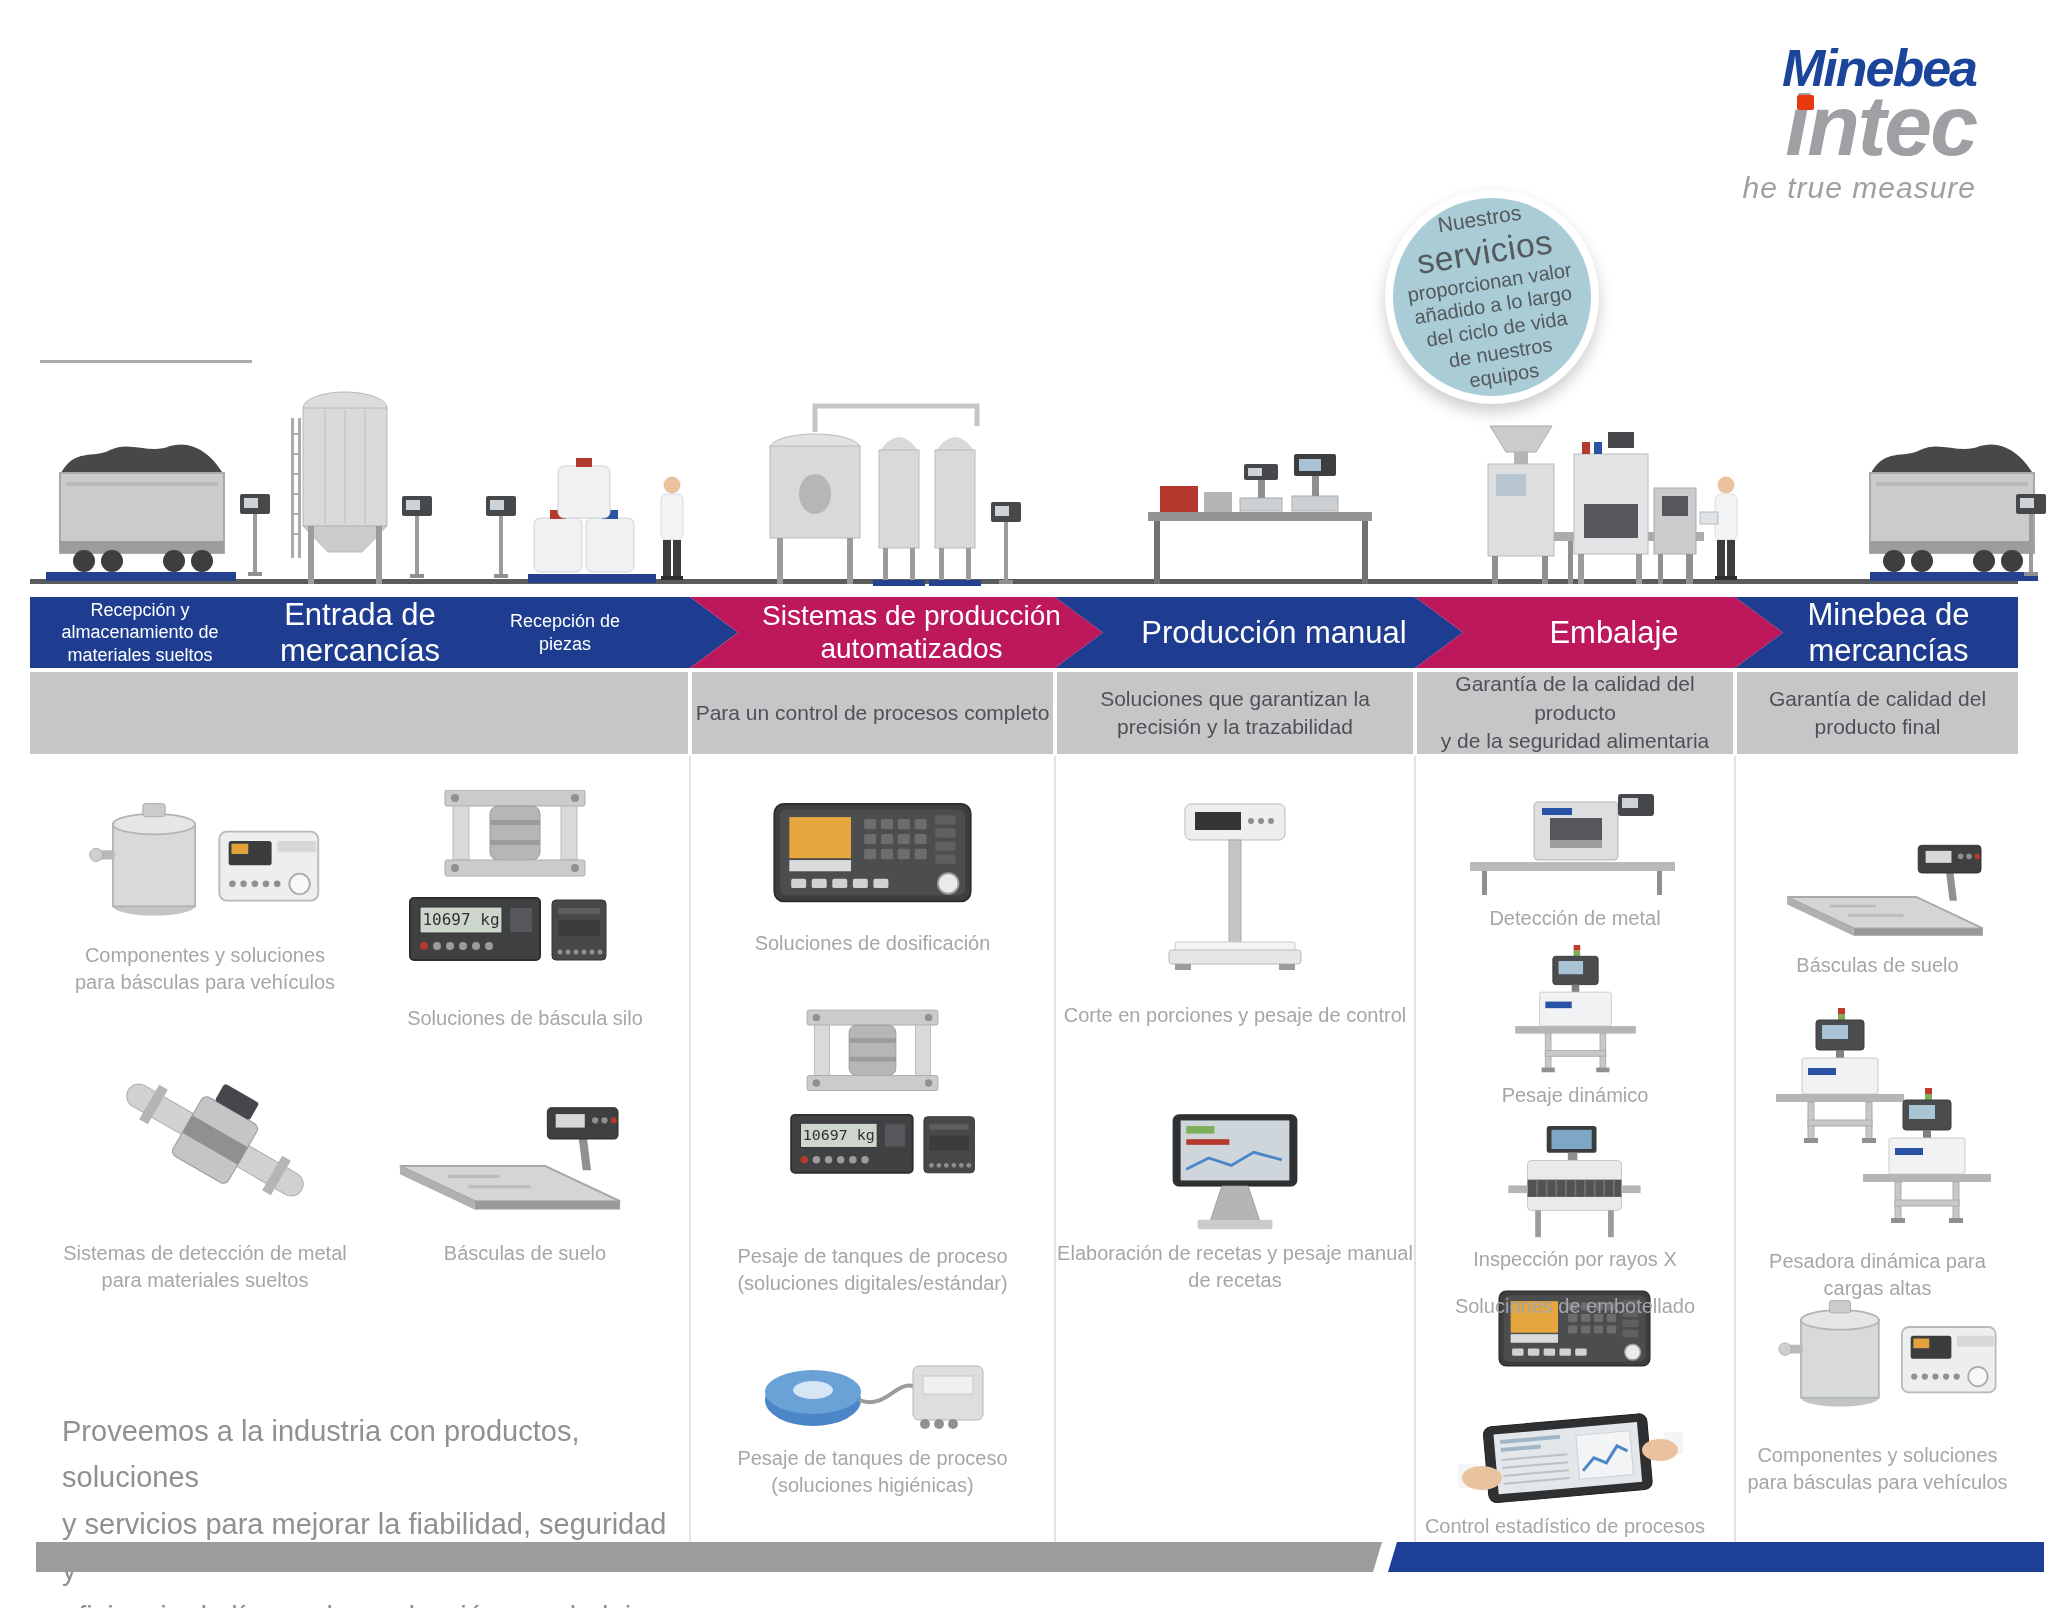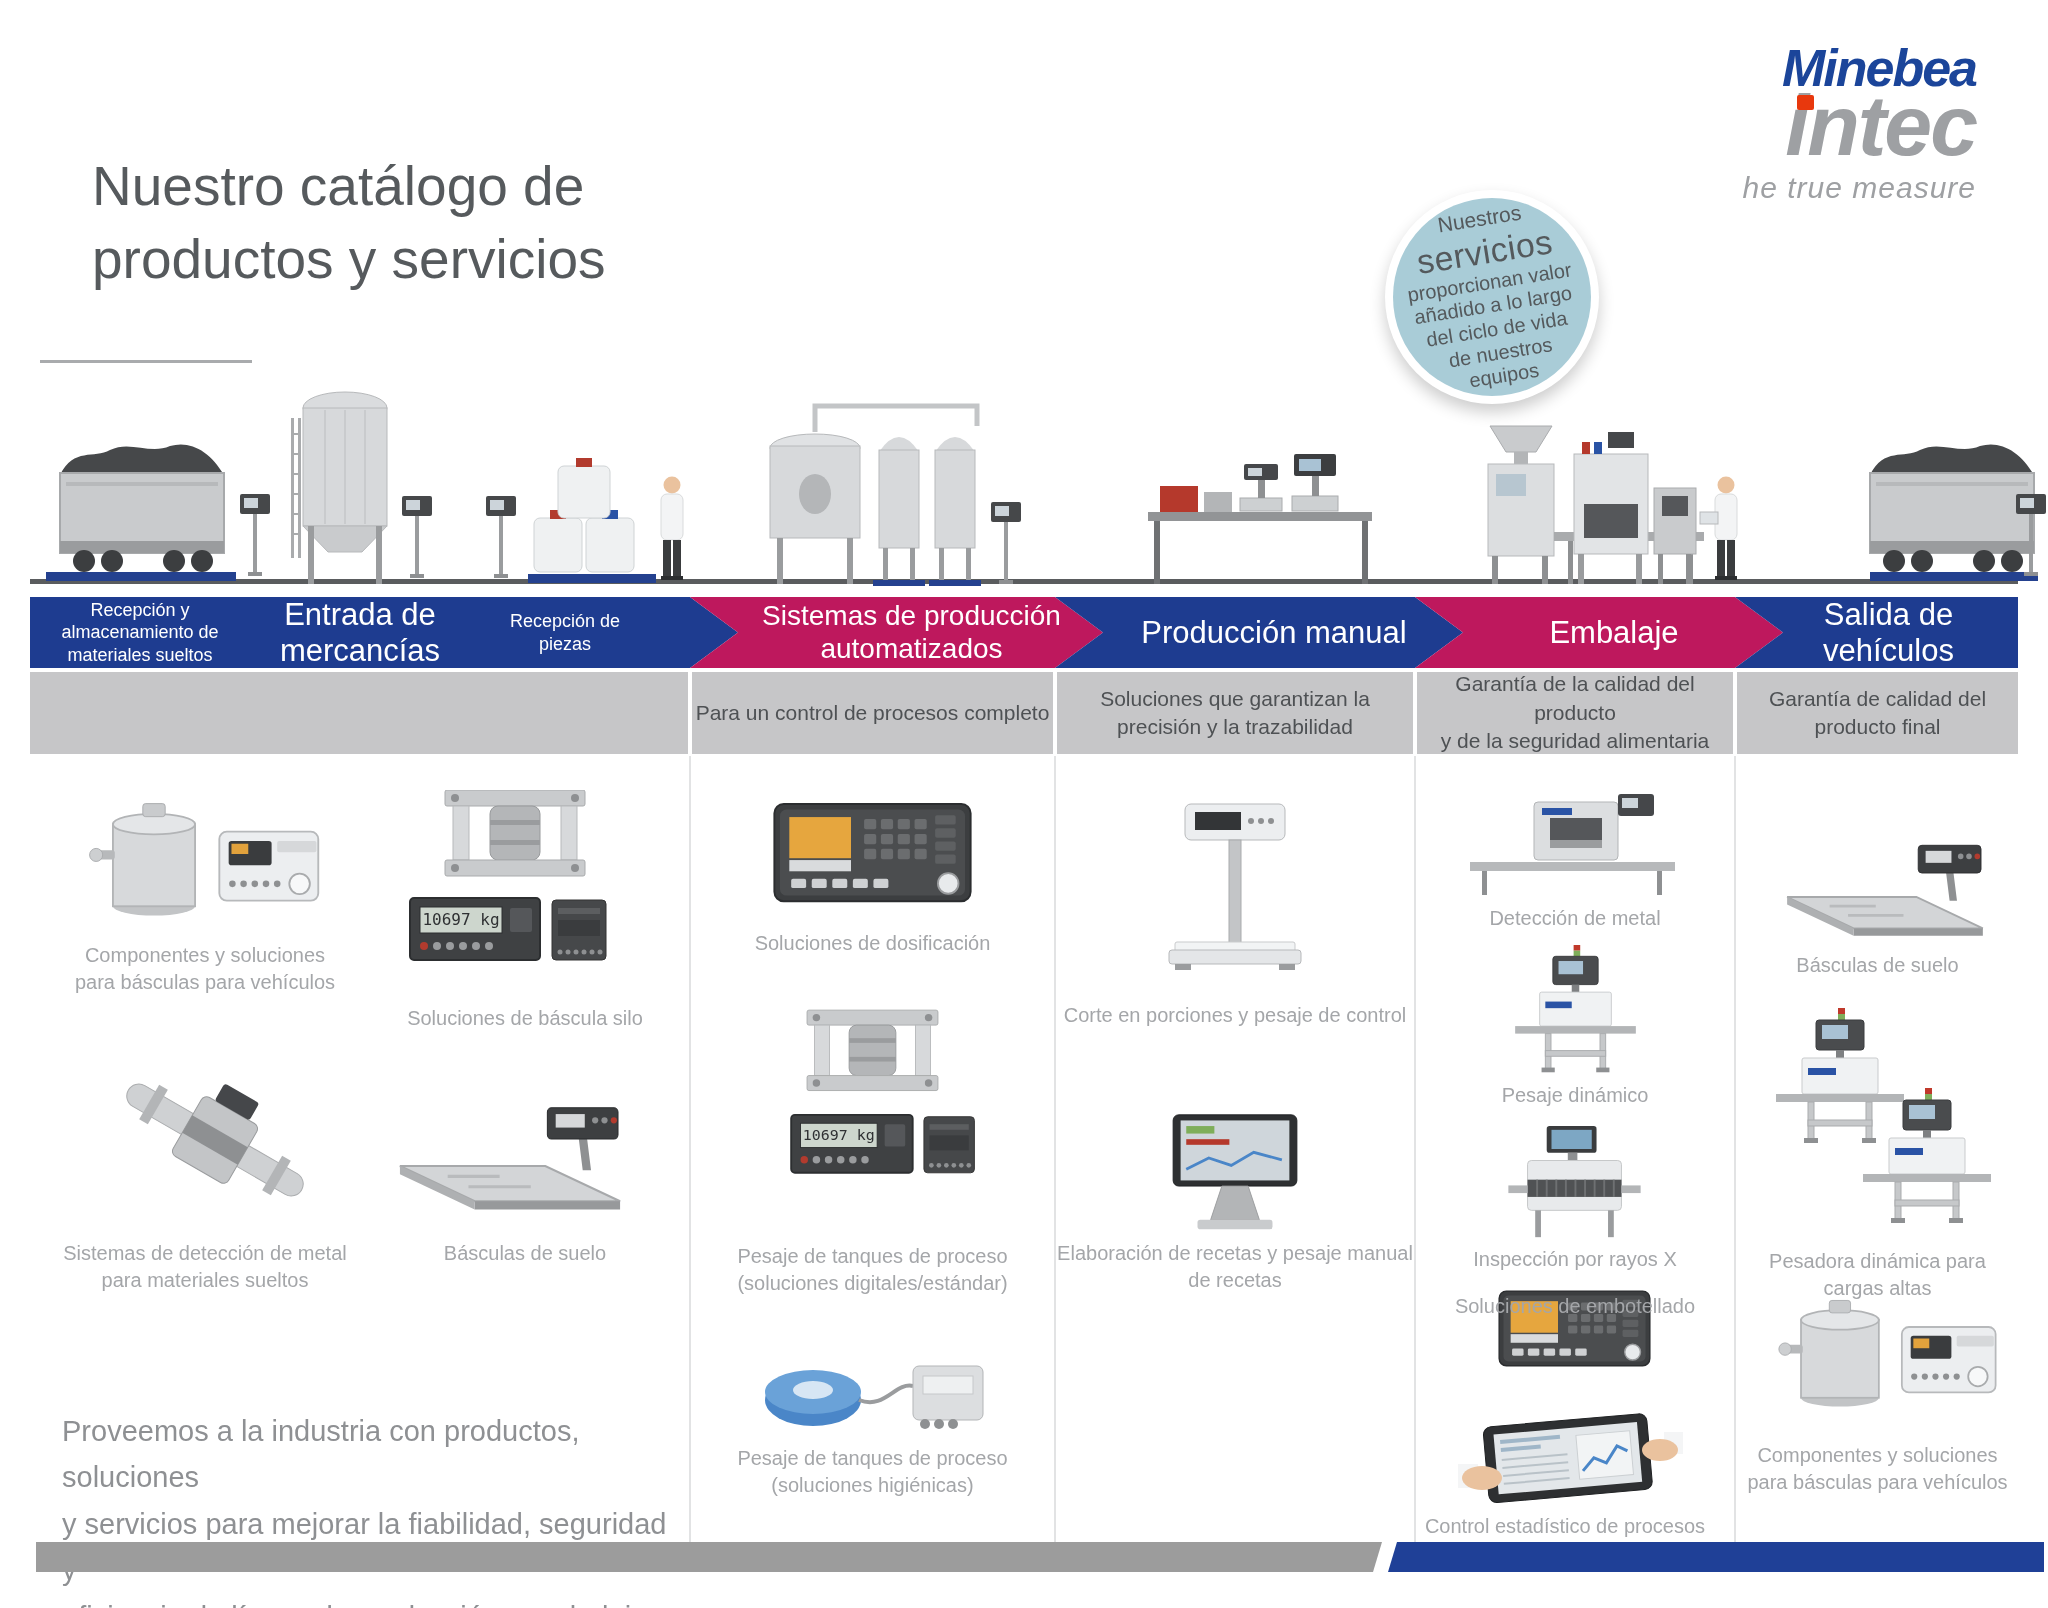--- a/index.html
+++ b/index.html
@@ -200,22 +200,20 @@
         <circle cx="8" cy="52" r="2.5" fill="#8e9092"></circle>
           <circle cx="16" cy="52" r="2.5" fill="#8e9092"></circle>
           <circle cx="24" cy="52" r="2.5" fill="#8e9092"></circle>
         <circle cx="32" cy="52" r="2.5" fill="#8e9092"></circle>
           <circle cx="40" cy="52" r="2.5" fill="#8e9092"></circle>
           <circle cx="48" cy="52" r="2.5" fill="#8e9092"></circle>
       </g>
     </defs>
   </svg>
 
-  <div class="abs title">Nuestro catálogo de
-productos y servicios</div>
   <div class="abs title-rule"></div>
 
   <div class="abs logo">
     <div class="logo-top">Minebea</div>
     <div class="logo-mid"><span class="intec">intec</span></div>
     <div class="logo-tag">he true measure</div>
   </div>
 
   <div class="abs badge">
     <div class="badge-inner">
@@ -325,21 +323,21 @@
 almacenamiento de
 materiales sueltos</div>
     <div class="s1lab seg-main" style="left:185px;width:290px;">Entrada de mercancías</div>
     <div class="s1lab seg-sub" style="left:425px;width:220px;">Recepción de
 piezas</div>
   </div>
   <div class="seg seg-light seg-mid" style="left:690px;width:413px;padding-left:30px;box-sizing:border-box;clip-path:polygon(0 0,365px 0,413px 50%,365px 100%,0 100%,48px 50%);">Sistemas de producción
 automatizados</div>
   <div class="seg seg-dark seg-main" style="left:1055px;width:408px;padding-left:30px;box-sizing:border-box;clip-path:polygon(0 0,360px 0,408px 50%,360px 100%,0 100%,48px 50%);">Producción manual</div>
   <div class="seg seg-light seg-main" style="left:1415px;width:368px;padding-left:30px;box-sizing:border-box;clip-path:polygon(0 0,320px 0,368px 50%,320px 100%,0 100%,48px 50%);">Embalaje</div>
-  <div class="seg seg-dark seg-main" style="left:1735px;width:283px;padding-left:24px;box-sizing:border-box;clip-path:polygon(0 0,283px 0,283px 100%,0 100%,48px 50%);">Salida de vehículos</div>
+  <div class="seg seg-dark seg-main" style="left:1735px;width:283px;padding-left:24px;box-sizing:border-box;clip-path:polygon(0 0,283px 0,283px 100%,0 100%,48px 50%);">Minebea de mercancías</div>
 
   <div class="abs band"></div>
   <div class="bandsep" style="left:688px;"></div>
   <div class="bandsep" style="left:1053px;"></div>
   <div class="bandsep" style="left:1413px;"></div>
   <div class="bandsep" style="left:1733px;"></div>
   <div class="desc" style="left:692px;width:361px;">Para un control de procesos completo</div>
   <div class="desc" style="left:1057px;width:356px;">Soluciones que garantizan la
 precisión y la trazabilidad</div>
   <div class="desc" style="left:1417px;width:316px;">Garantía de la calidad del producto

